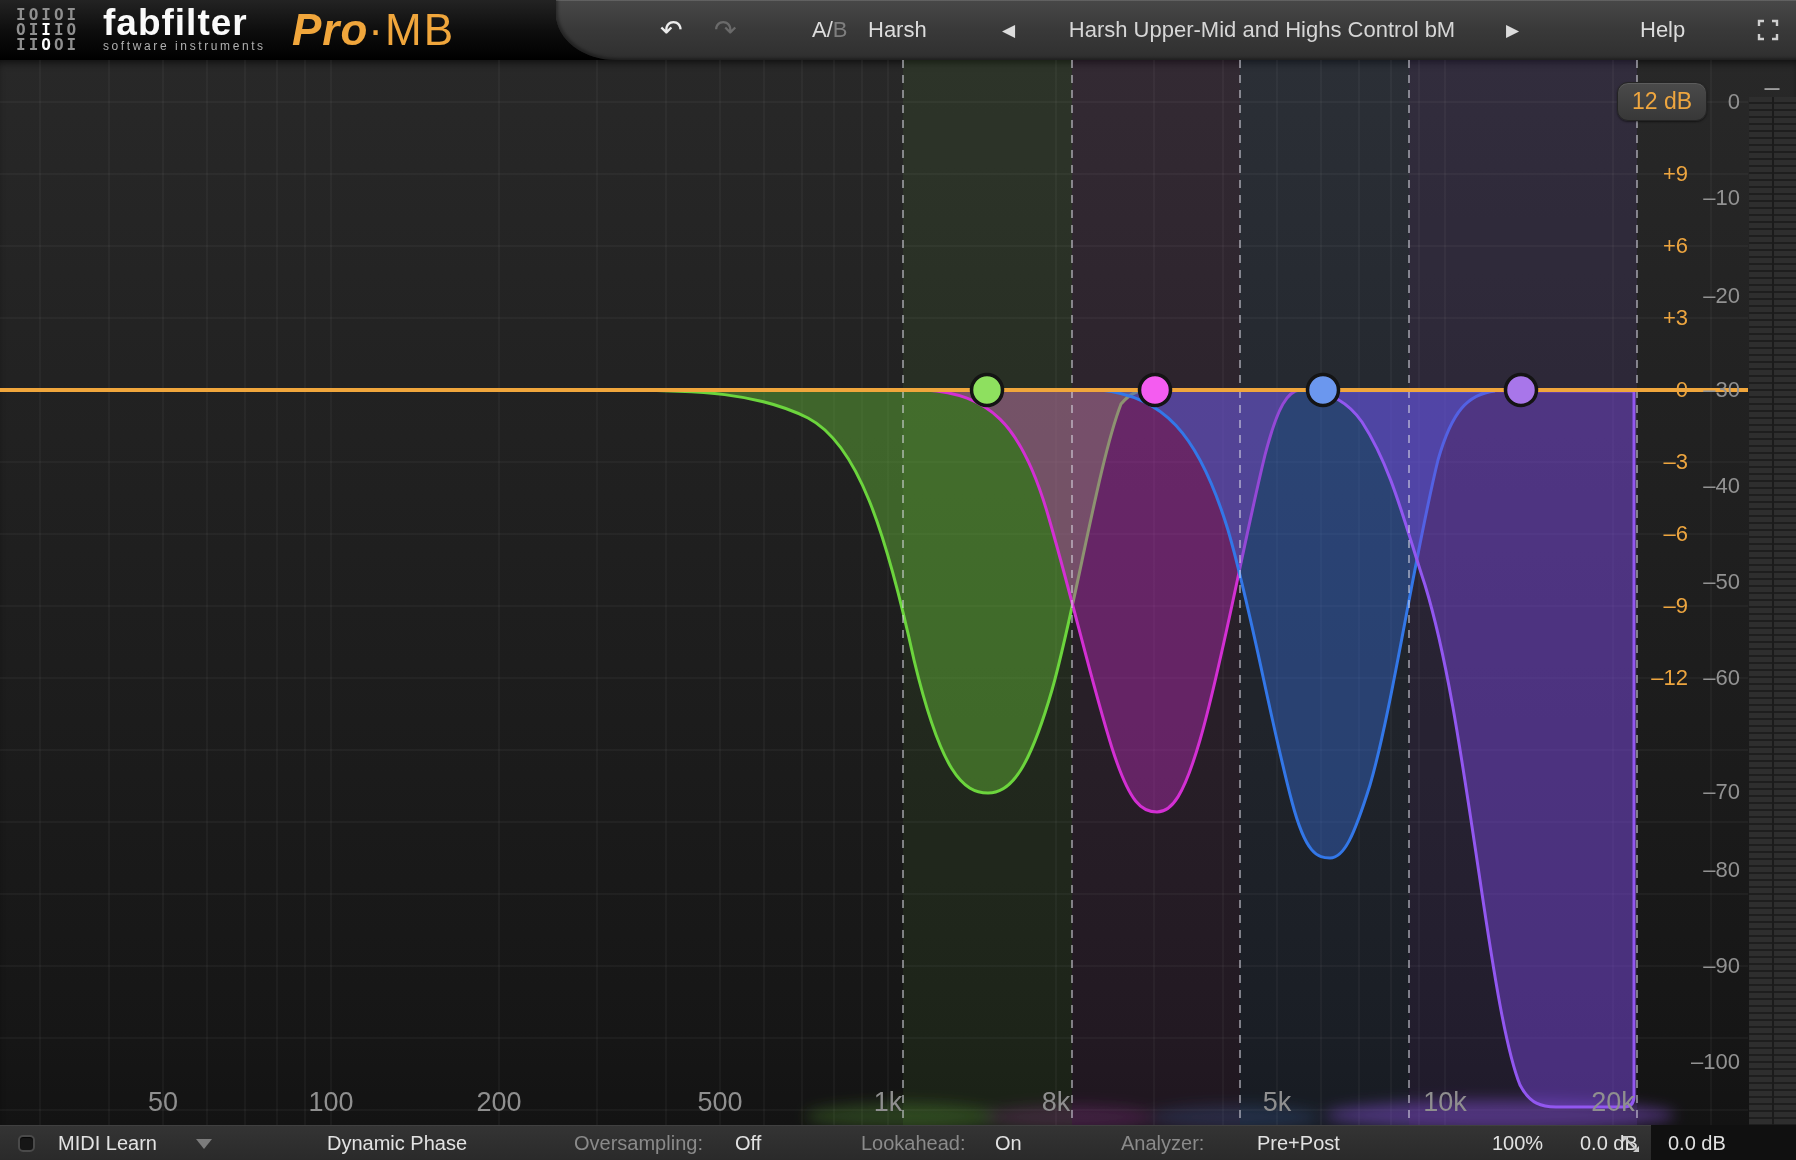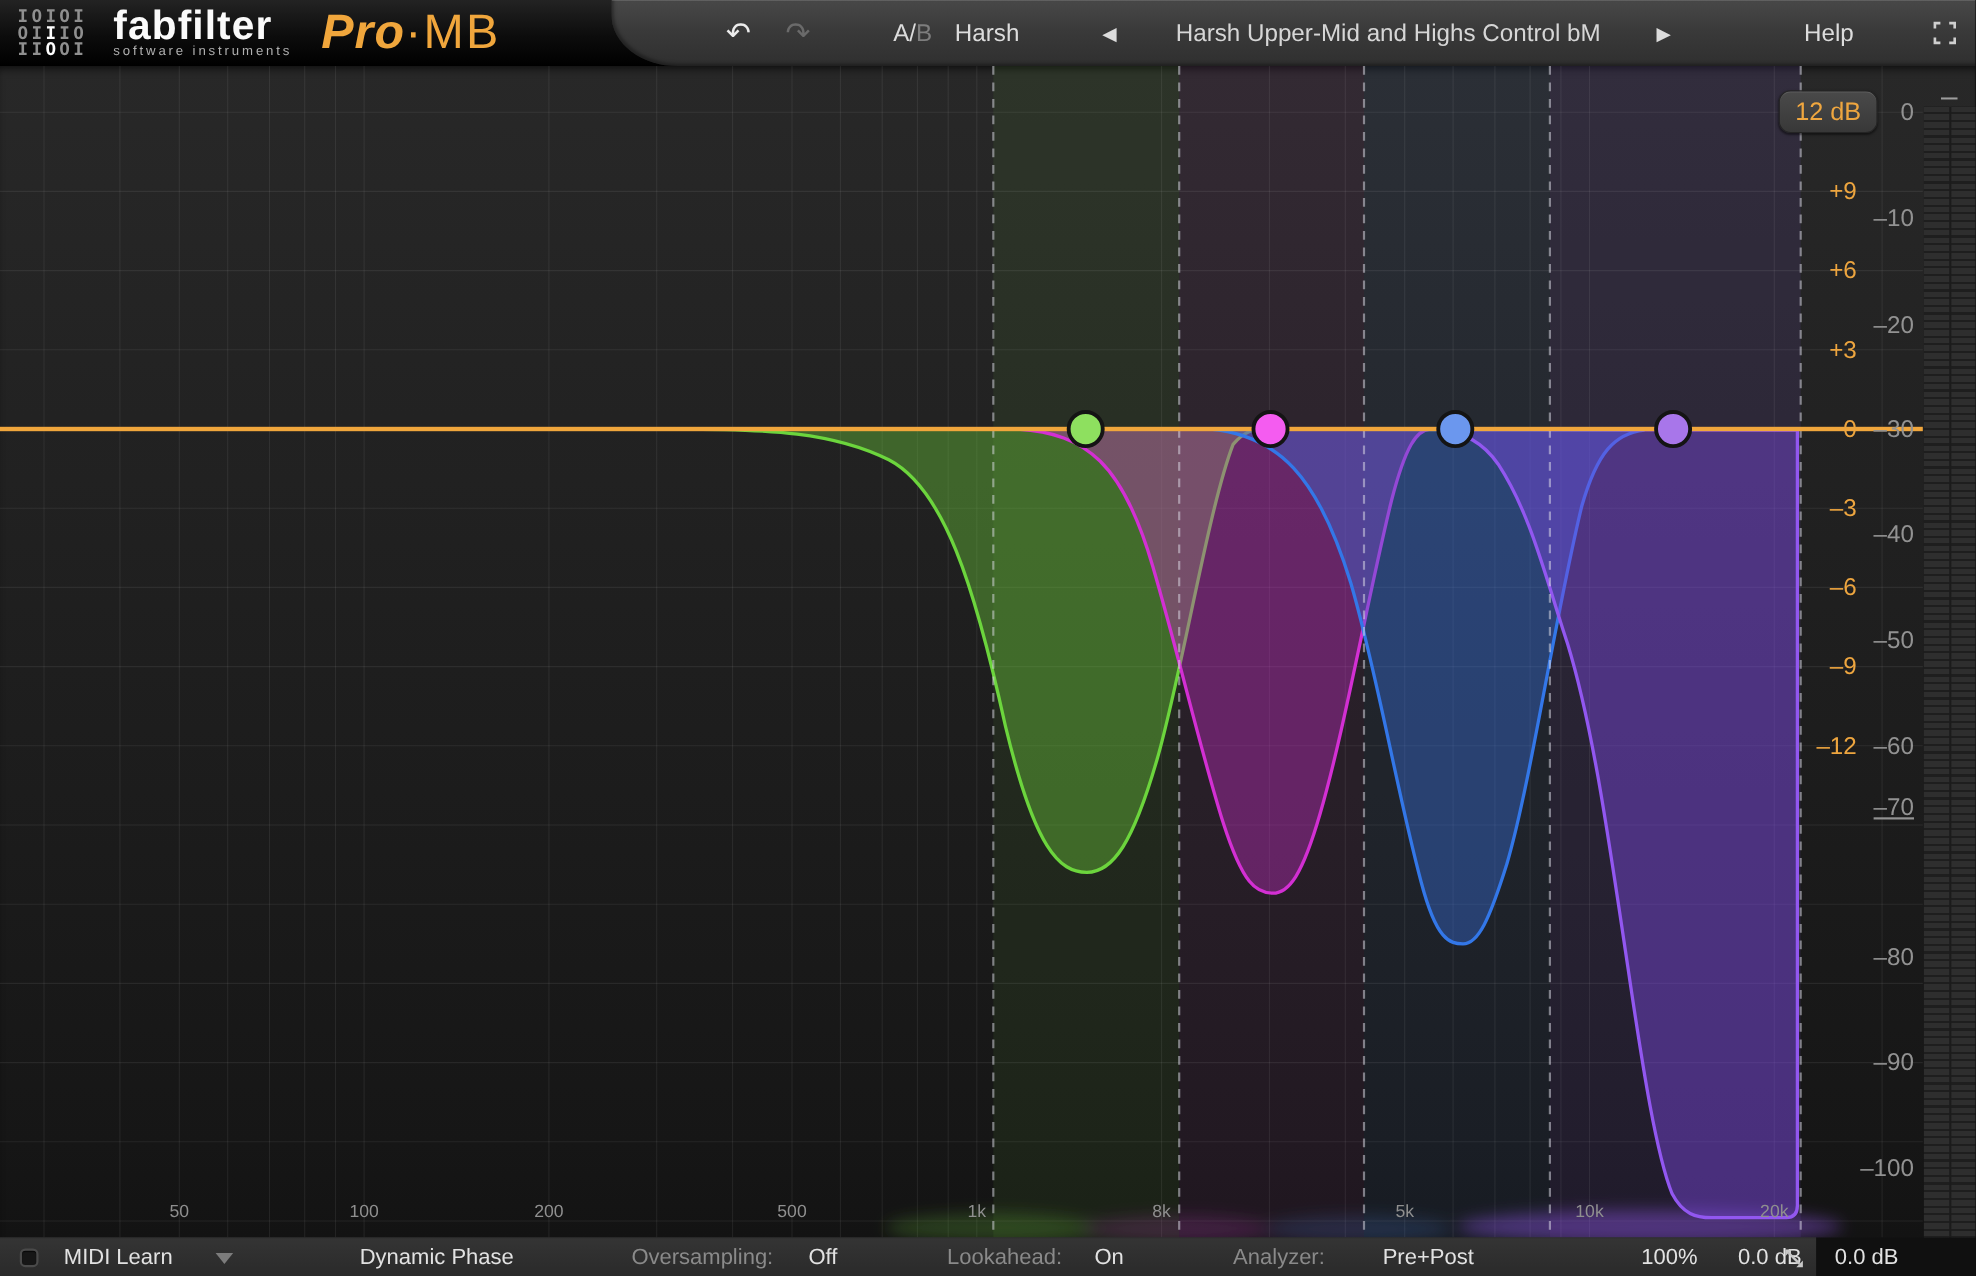--- a/index.html
+++ b/index.html
@@ -37,21 +37,21 @@
   .tb-next { left:950px; font-size:17px; }
   .tb-help { left:1084px; }
   .tb-fs   { left:1200px; }
 
   
   .stage { position:absolute; left:0; top:60px; width:1796px; height:1065px;
            background:linear-gradient(180deg,#282828 0%,#222 30%,#1c1c1c 62%,#161616 92%,#131313 100%);
            box-shadow:inset 0 6px 8px -4px rgba(0,0,0,0.7); }
   .stage svg { position:absolute; left:0; top:0; }
 
-  .tick { position:absolute; transform:translate(-50%,-50%); color:#8f8f8f; font-size:16px; }
+  .tick { position:absolute; transform:translate(-50%,-50%); color:#8f8f8f; font-size:27px; }
   .tick-gain  { transform:translate(-100%,-50%); color:#eda53f; font-size:22px; }
   .tick-meter { transform:translate(-100%,-50%); color:#929292; font-size:22px; }
 
   .range-btn { position:absolute; left:1617px; top:22px; width:90px; height:39px;
                background:linear-gradient(180deg,#4a4a4a,#383838);
                border:1px solid #242424; border-radius:11px;
                box-shadow:inset 0 1px 0 rgba(255,255,255,0.10), 0 1px 2px rgba(0,0,0,0.5);
                color:#efa63f; font-size:23px; display:flex; align-items:center; justify-content:center; }
   .inf-label { position:absolute; left:1748px; top:12px; width:48px; text-align:center;
                color:#9d9d9d; font-size:27px; }
@@ -218,21 +218,21 @@
         <div class="tick tick-gain" style="left: 1688px; top: 618px;">–12</div>
       </div>
     <div id="meter-ticks">
         <div class="tick tick-meter" style="left: 1740px; top: 42px;">0</div>
         <div class="tick tick-meter" style="left: 1740px; top: 138px;">–10</div>
         <div class="tick tick-meter" style="left: 1740px; top: 236px;">–20</div>
         <div class="tick tick-meter" style="left: 1740px; top: 330px;">–30</div>
         <div class="tick tick-meter" style="left: 1740px; top: 426px;">–40</div>
         <div class="tick tick-meter" style="left: 1740px; top: 522px;">–50</div>
         <div class="tick tick-meter" style="left: 1740px; top: 618px;">–60</div>
-        <div class="tick tick-meter" style="left: 1740px; top: 674px; text-decoration: underline;">–70</div>
+        <div class="tick tick-meter" style="left: 1740px; top: 732px;">–70</div>
         <div class="tick tick-meter" style="left: 1740px; top: 810px;">–80</div>
         <div class="tick tick-meter" style="left: 1740px; top: 906px;">–90</div>
         <div class="tick tick-meter" style="left: 1740px; top: 1002px;">–100</div>
       </div>
 
     <div class="range-btn">12 dB</div>
     <div class="inf-label">–INF</div>
     <div class="meter">
       <div class="col"></div>
       <div class="col"></div>

